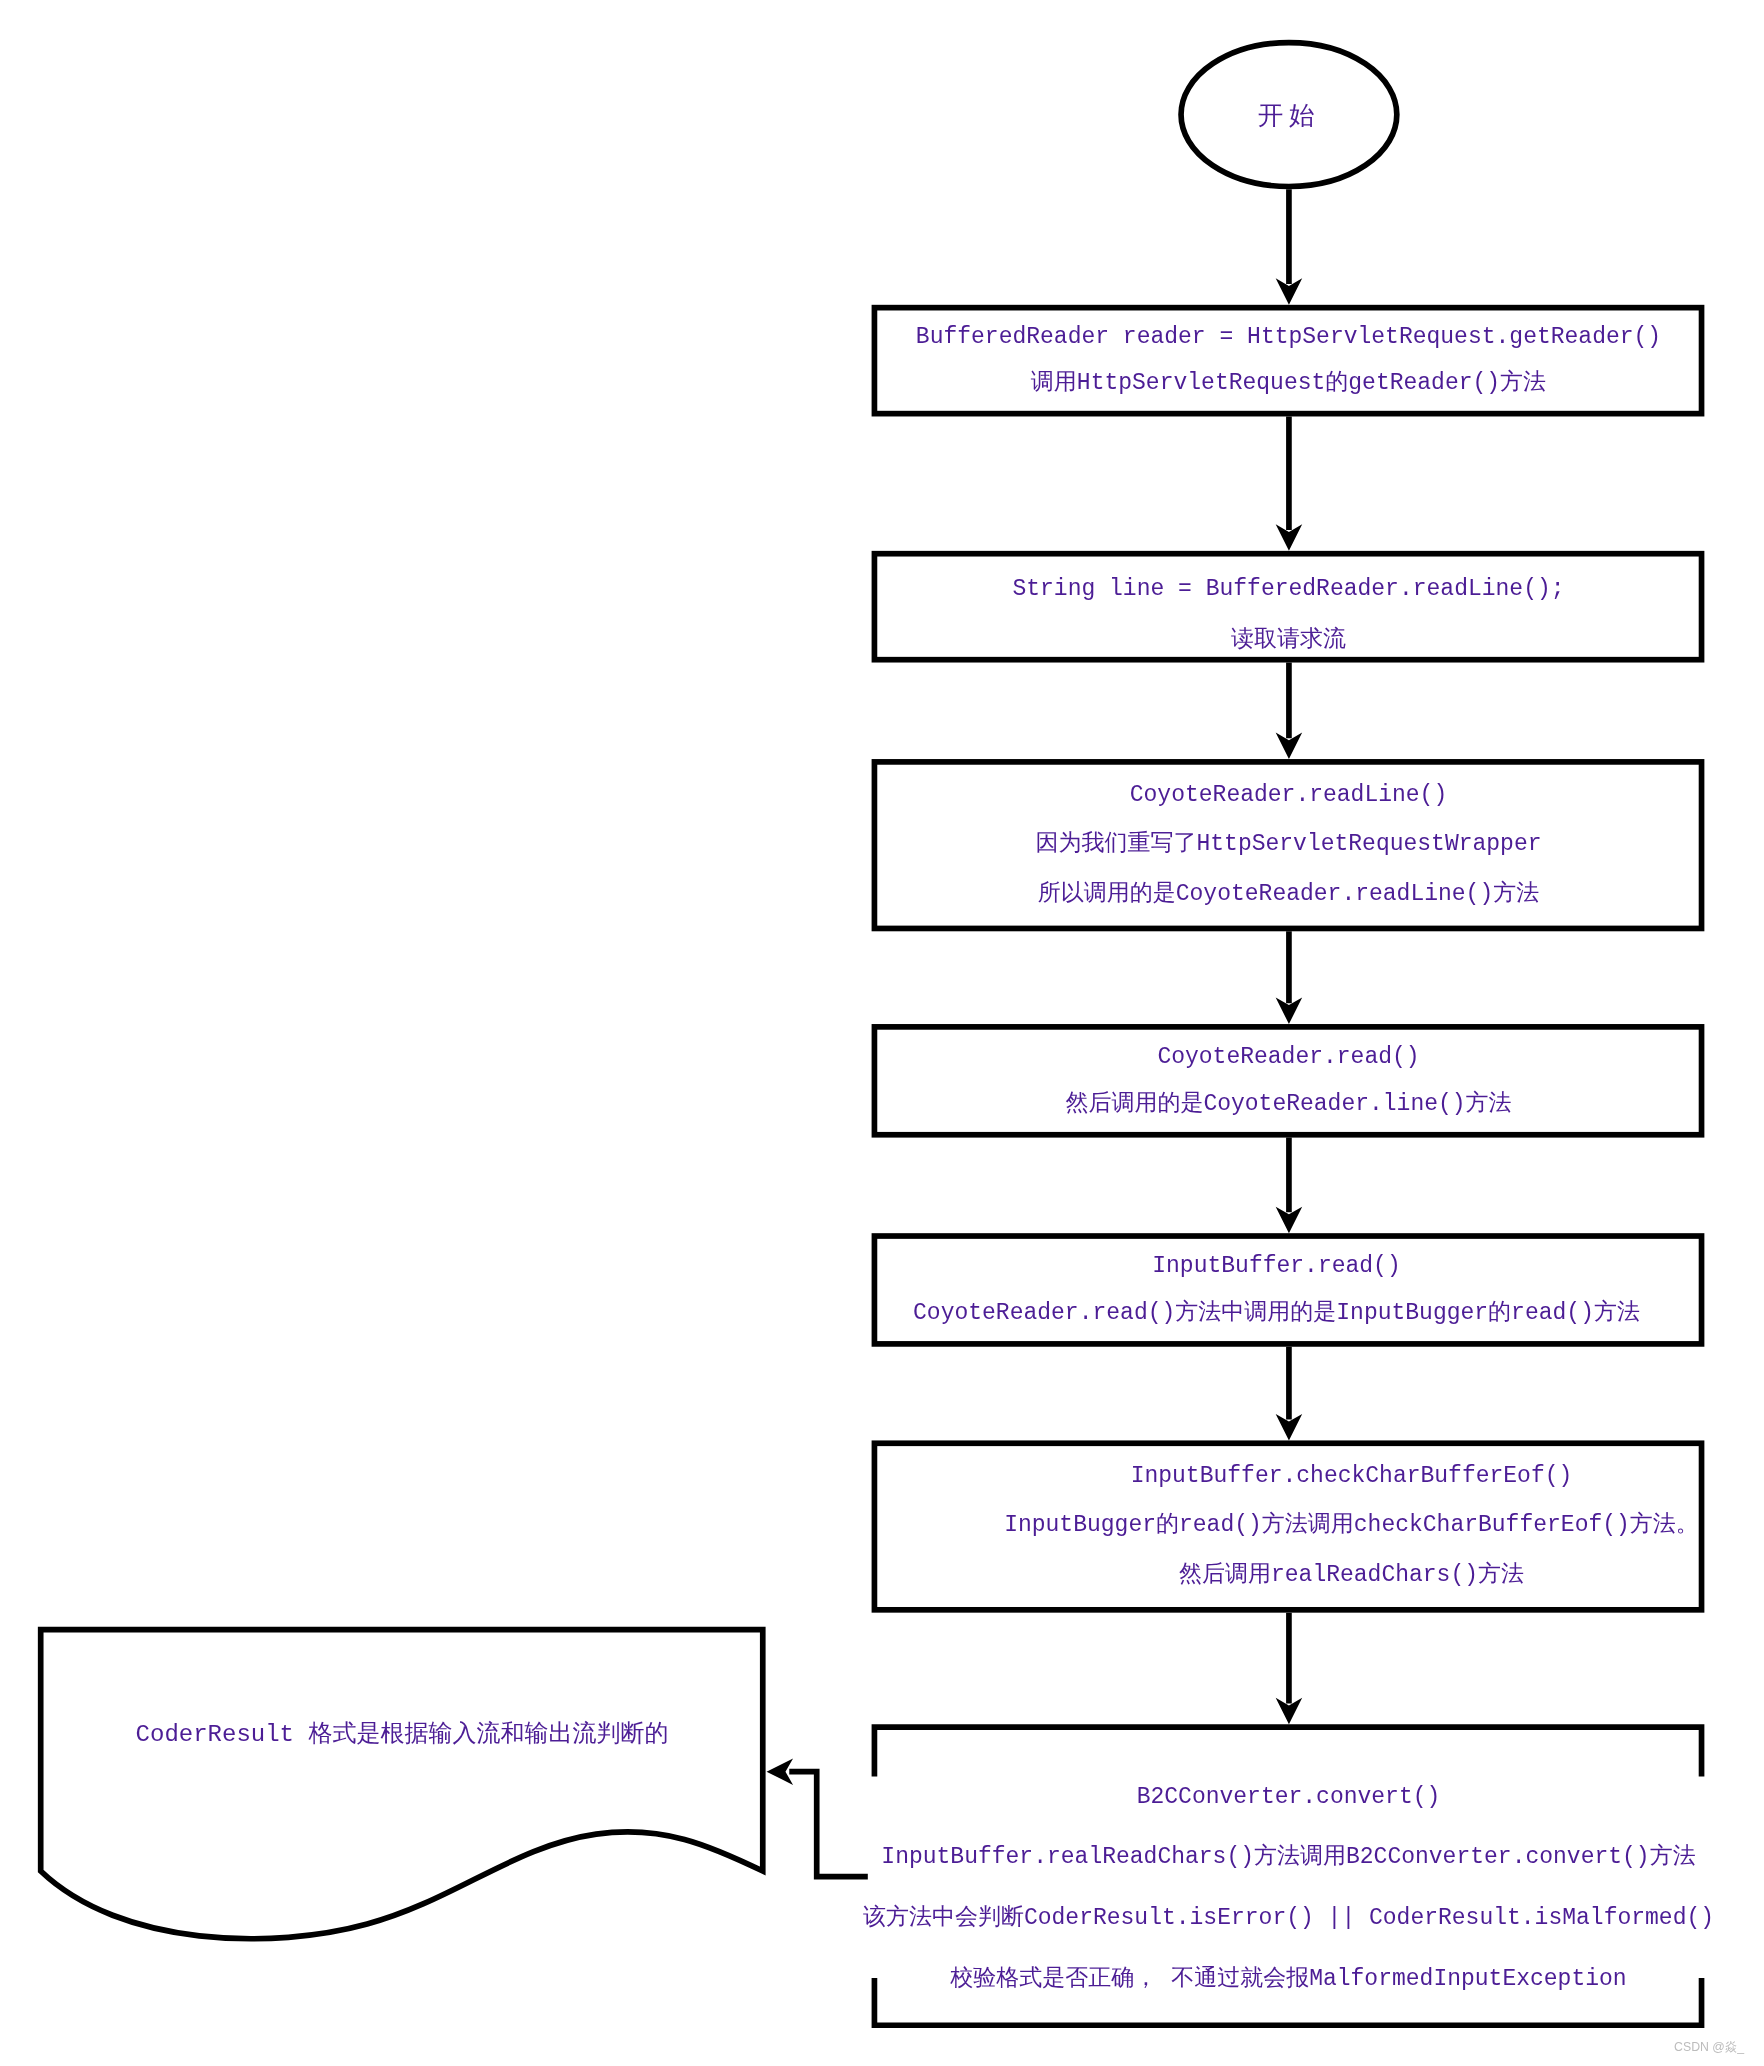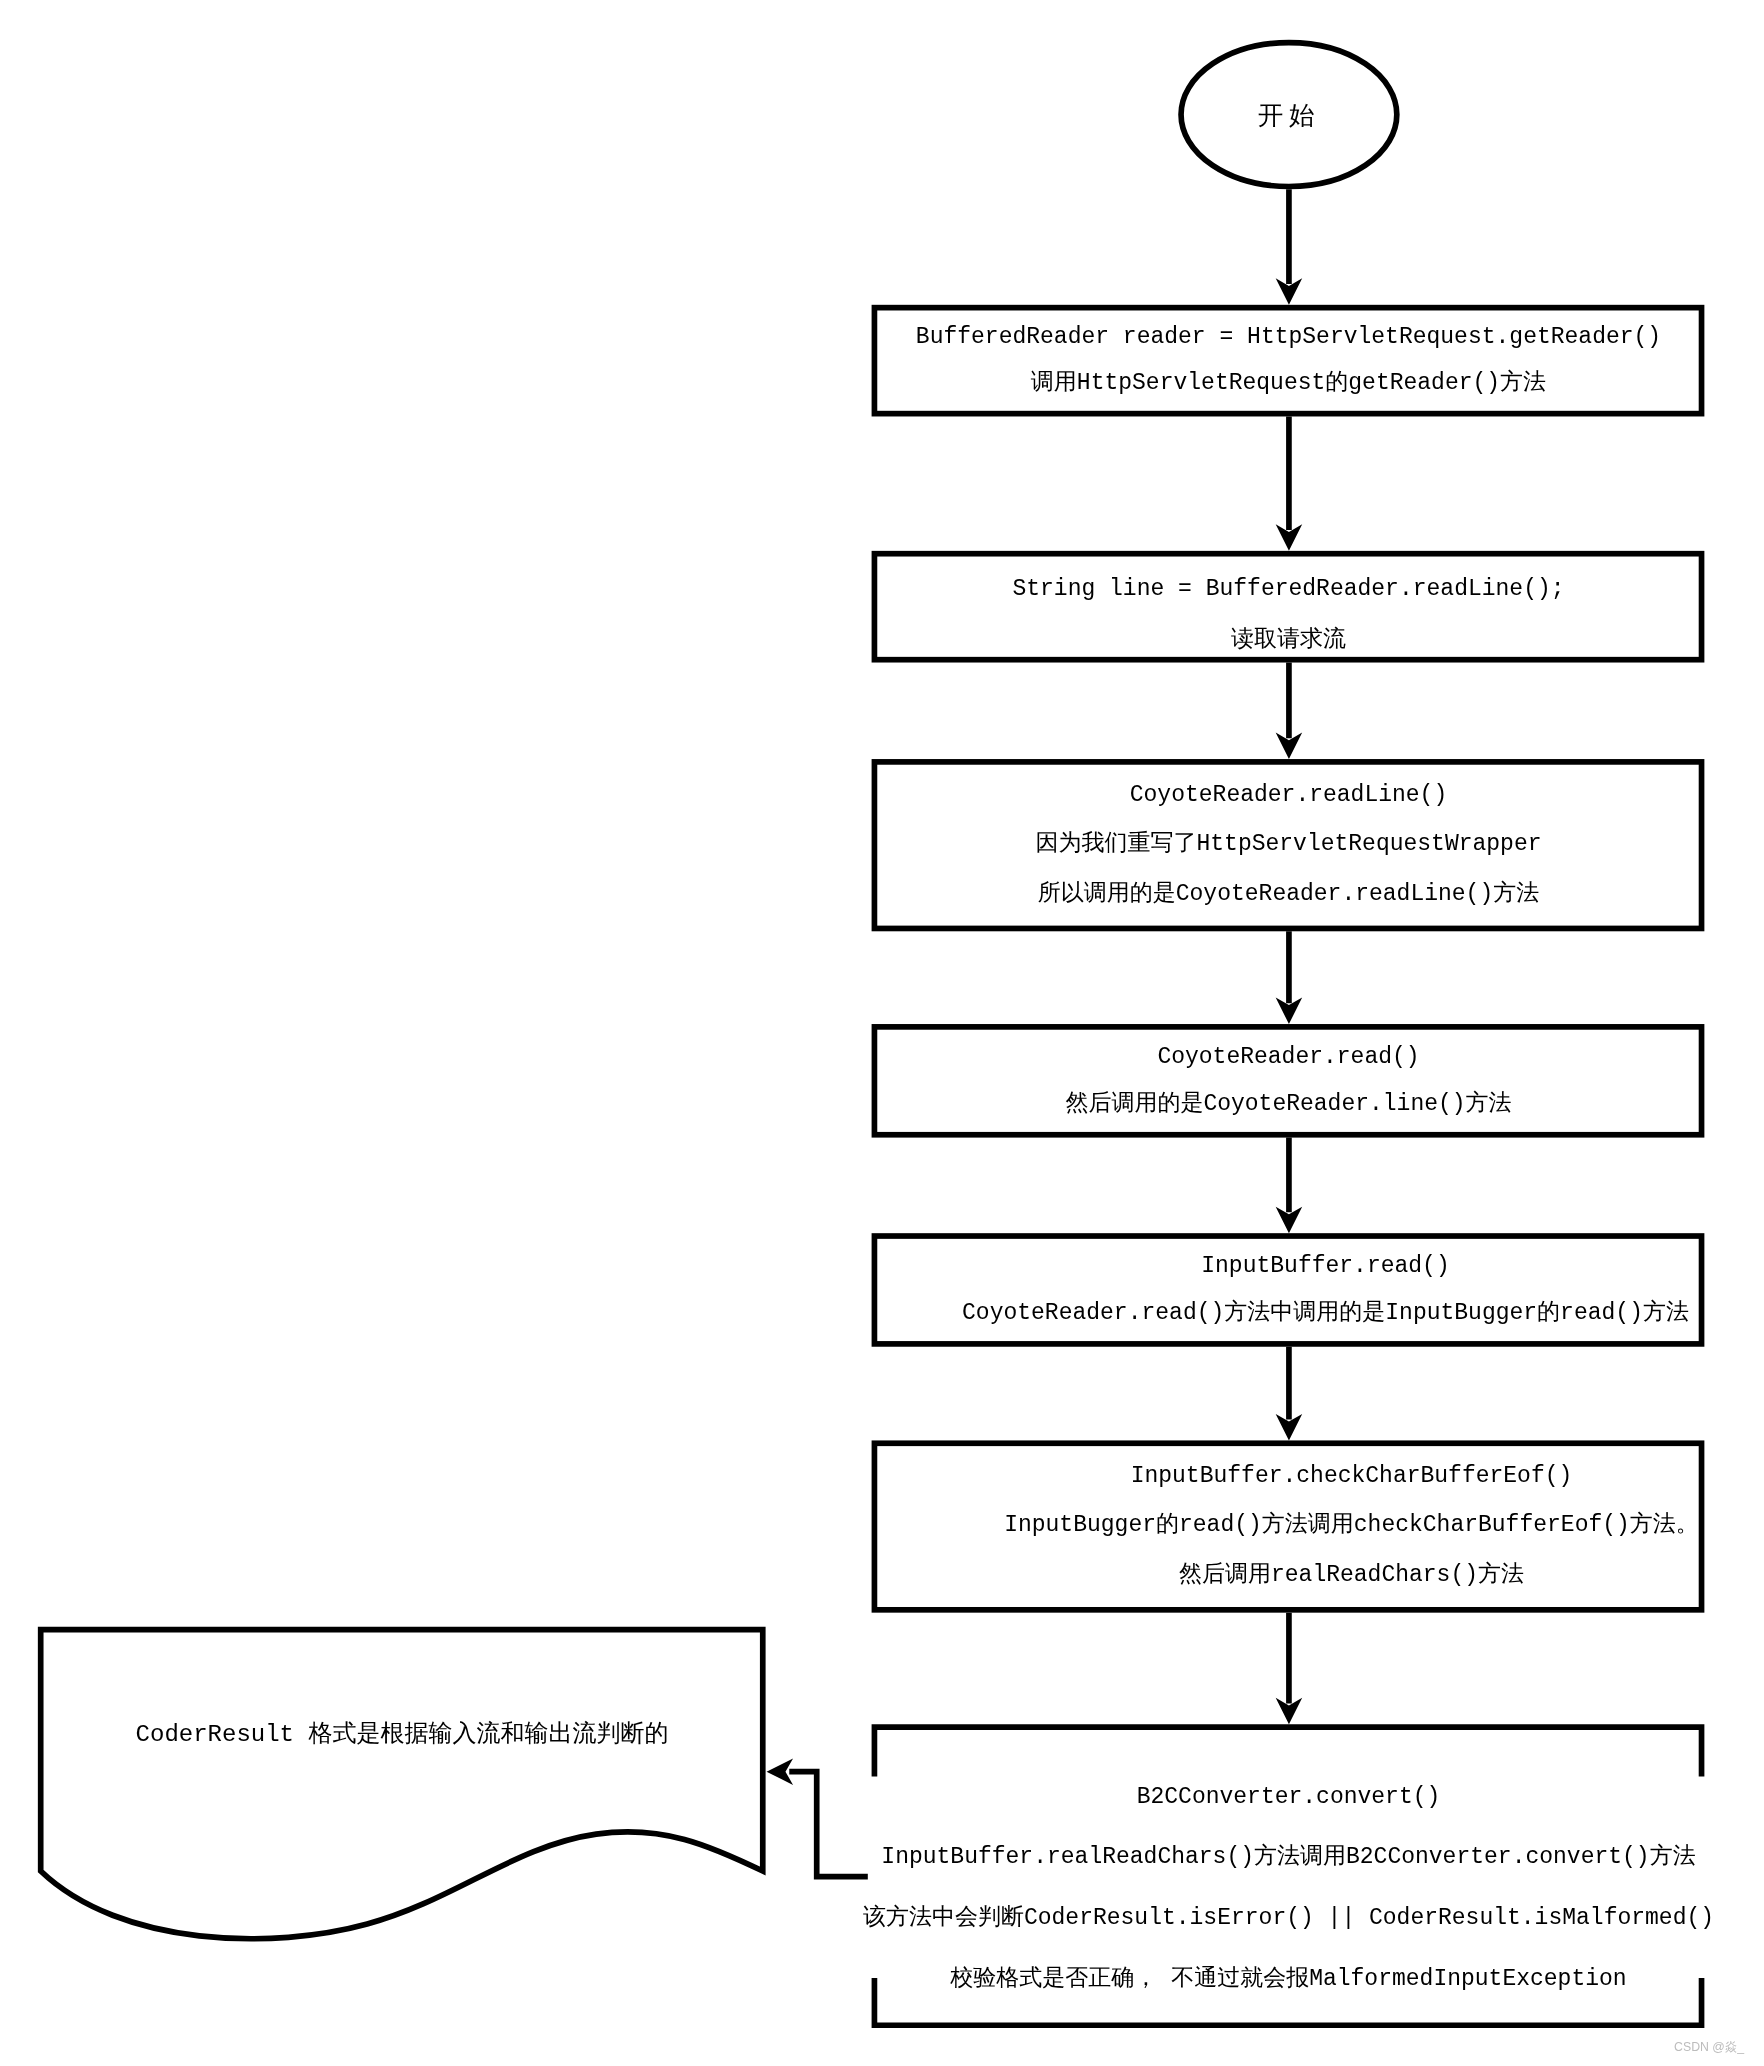--- a/index.html
+++ b/index.html
@@ -1,21 +1,21 @@
 <!DOCTYPE html>
 <html style="font-size:15px"><head>
 <meta charset="utf-8">
 <style>
   html,body { margin:0; padding:0; background:#ffffff; }
   .canvas {
     position:relative; width:1764px; height:2067px; background:#ffffff; overflow:hidden;
     font-family:"Liberation Mono","DejaVu Sans Mono",monospace;
   }
   .layer { position:absolute; left:0; top:0; }
-  .txt { color:#000000; }
+  .txt { color:#4c1d95; }
   .box-text {
     position:absolute; display:flex; flex-direction:column;
     justify-content:space-evenly; align-items:center;
     text-align:center; font-size:23px; white-space:nowrap;
     pointer-events:none;
   }
   .box-text div { line-height:1.1; }
   .start-label {
     position:absolute; display:flex; align-items:center; justify-content:center;
     font-size:25.6px; letter-spacing:5.7px;
@@ -87,21 +87,21 @@
     <div>CoyoteReader.readLine()</div>
     <div>因为我们重写了HttpServletRequestWrapper</div>
     <div>所以调用的是CoyoteReader.readLine()方法</div>
   </div>
 
   <div class="box-text txt" style="left:872px;top:1024px;width:833px;height:114px;">
     <div>CoyoteReader.read()</div>
     <div>然后调用的是CoyoteReader.line()方法</div>
   </div>
 
-  <div class="box-text txt" style="left:909px;top:1233px;width:833px;height:114px;border-radius:25px;">
+  <div class="box-text txt" style="left:860px;top:1233px;width:833px;height:114px;border-radius:25px;">
     <div>InputBuffer.read()</div>
     <div>CoyoteReader.read()方法中调用的是InputBugger的read()方法</div>
   </div>
 
   <div class="box-text txt" style="left:872px;top:1440px;width:959px;height:172px;">
     <div>InputBuffer.checkCharBufferEof()</div>
     <div>InputBugger的read()方法调用checkCharBufferEof()方法。</div>
     <div>然后调用realReadChars()方法</div>
   </div>
 

